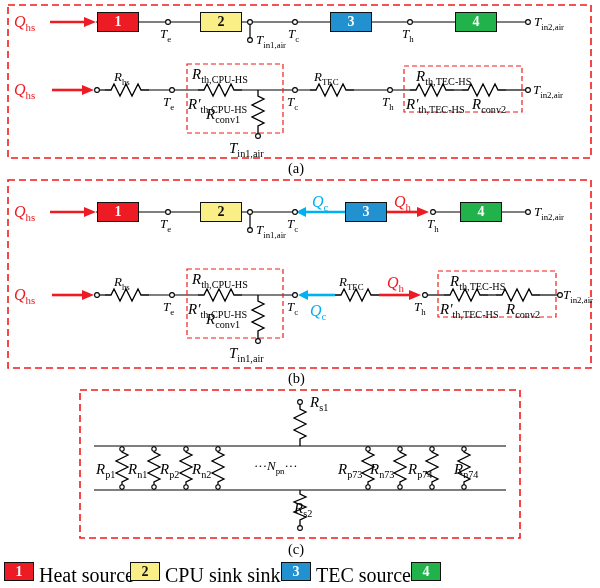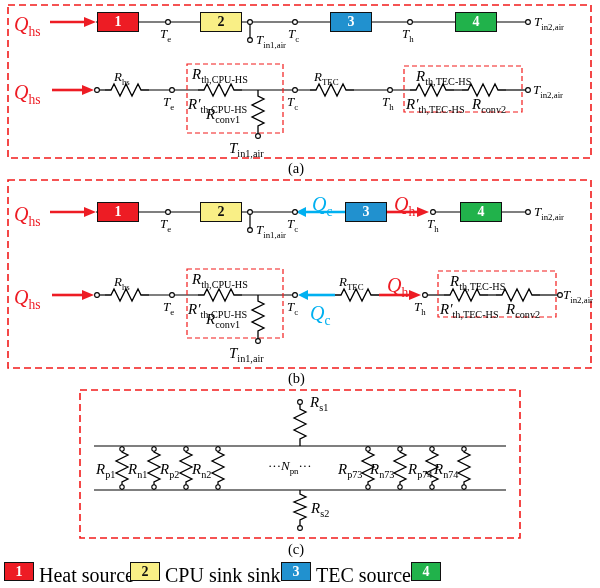--- a/index.html
+++ b/index.html
@@ -17,21 +17,21 @@
   .pbx{fill:none;stroke:var(--border_red);stroke-width:1.6;stroke-dasharray:7 4;}
   .arrow-red{stroke:var(--red);stroke-width:2.6;fill:none;}
   .ah-red{fill:var(--red);stroke:none;}
   .arrow-cyan{stroke:var(--cyan);stroke-width:2.6;fill:none;}
   .ah-cyan{fill:var(--cyan);stroke:none;}
   .lbl{position:absolute;font-family:"Liberation Serif",serif;font-size:13px;line-height:1.15;
        color:#000;white-space:nowrap;}
   .lbl i{font-style:italic;}
   .lbl sub{font-size:0.68em;line-height:0;}
   .s12{font-size:15px;}
-  .s15{font-size:20px;}
+  .s15{font-size:16px;}
   .red{color:var(--red);}
   .cyan{color:var(--cyan);}
   .cap{font-size:14.5px;}
   .lgl{font-size:20px;}
   .blk{position:absolute;width:42px;height:20px;border:1px solid #111;box-sizing:border-box;
        display:flex;align-items:center;justify-content:center;
        font-family:"Liberation Serif",serif;font-size:14px;font-weight:700;}
   .blk.red-bg{background:var(--red);color:#fff;}
   .blk.yellow-bg{background:var(--yellow);color:#111;}
   .blk.blue-bg{background:var(--blue);color:#fff;}
@@ -228,26 +228,26 @@
   <span class="lbl s12" style="left:440px;top:301px"><i>R′</i><sub>th,TEC-HS</sub></span>
   <span class="lbl s12" style="left:506px;top:301px"><i>R</i><sub>conv2</sub></span>
   <span class="lbl" style="left:563px;top:288px"><i>T</i><sub>in2,air</sub></span>
   <span class="lbl cap" style="left:288px;top:370px">(b)</span>
 
   <span class="lbl s12" style="left:310px;top:394px"><i>R</i><sub>s1</sub></span>
   <span class="lbl s12" style="left:96px;top:461px"><i>R</i><sub>p1</sub></span>
   <span class="lbl s12" style="left:128px;top:461px"><i>R</i><sub>n1</sub></span>
   <span class="lbl s12" style="left:160px;top:461px"><i>R</i><sub>p2</sub></span>
   <span class="lbl s12" style="left:192px;top:461px"><i>R</i><sub>n2</sub></span>
-  <span class="lbl" style="left:268px;top:459px">···<i>N</i><sub>pn</sub>···</span>
+  <span class="lbl" style="left:254px;top:459px">···<i>N</i><sub>pn</sub>···</span>
   <span class="lbl s12" style="left:338px;top:461px"><i>R</i><sub>p73</sub></span>
   <span class="lbl s12" style="left:370px;top:461px"><i>R</i><sub>n73</sub></span>
   <span class="lbl s12" style="left:408px;top:461px"><i>R</i><sub>p74</sub></span>
-  <span class="lbl s12" style="left:434px;top:461px"><i>R</i><sub>n74</sub></span>
-  <span class="lbl s12" style="left:311px;top:500px"><i>R</i><sub>s2</sub></span>
+  <span class="lbl s12" style="left:454px;top:461px"><i>R</i><sub>n74</sub></span>
+  <span class="lbl s12" style="left:294px;top:500px"><i>R</i><sub>s2</sub></span>
   <span class="lbl cap" style="left:288px;top:541px">(c)</span>
 
   <div class="blk lg red-bg" style="left:4px;top:562px">1</div>
   <span class="lbl lgl" style="left:39px;top:564px">Heat source</span>
   <div class="blk lg yellow-bg" style="left:130px;top:562px">2</div>
   <span class="lbl lgl" style="left:165px;top:564px">CPU sink sink</span>
   <div class="blk lg blue-bg" style="left:281px;top:562px">3</div>
   <span class="lbl lgl" style="left:316px;top:564px">TEC source</span>
   <div class="blk lg green-bg" style="left:411px;top:562px">4</div>
 

